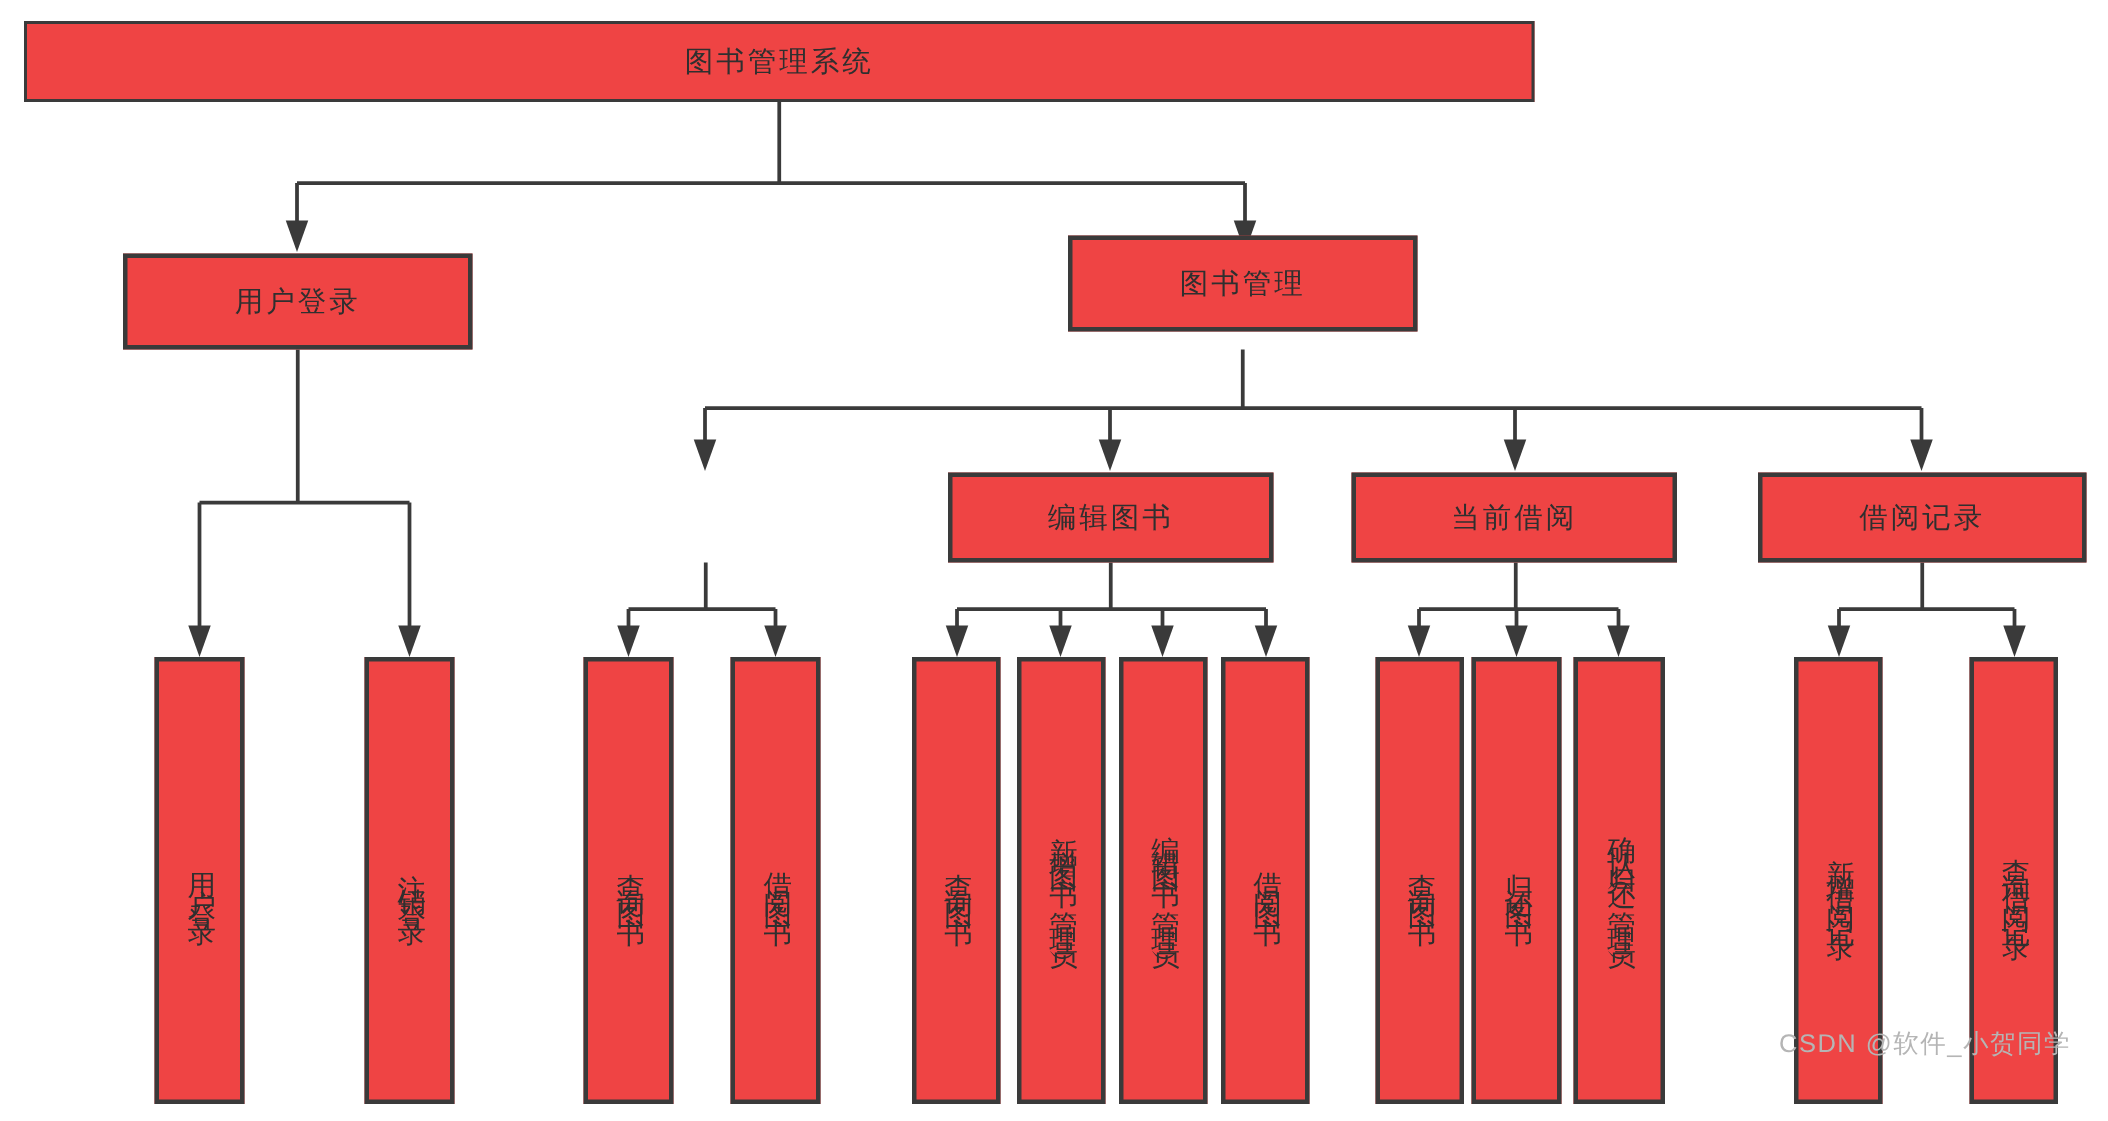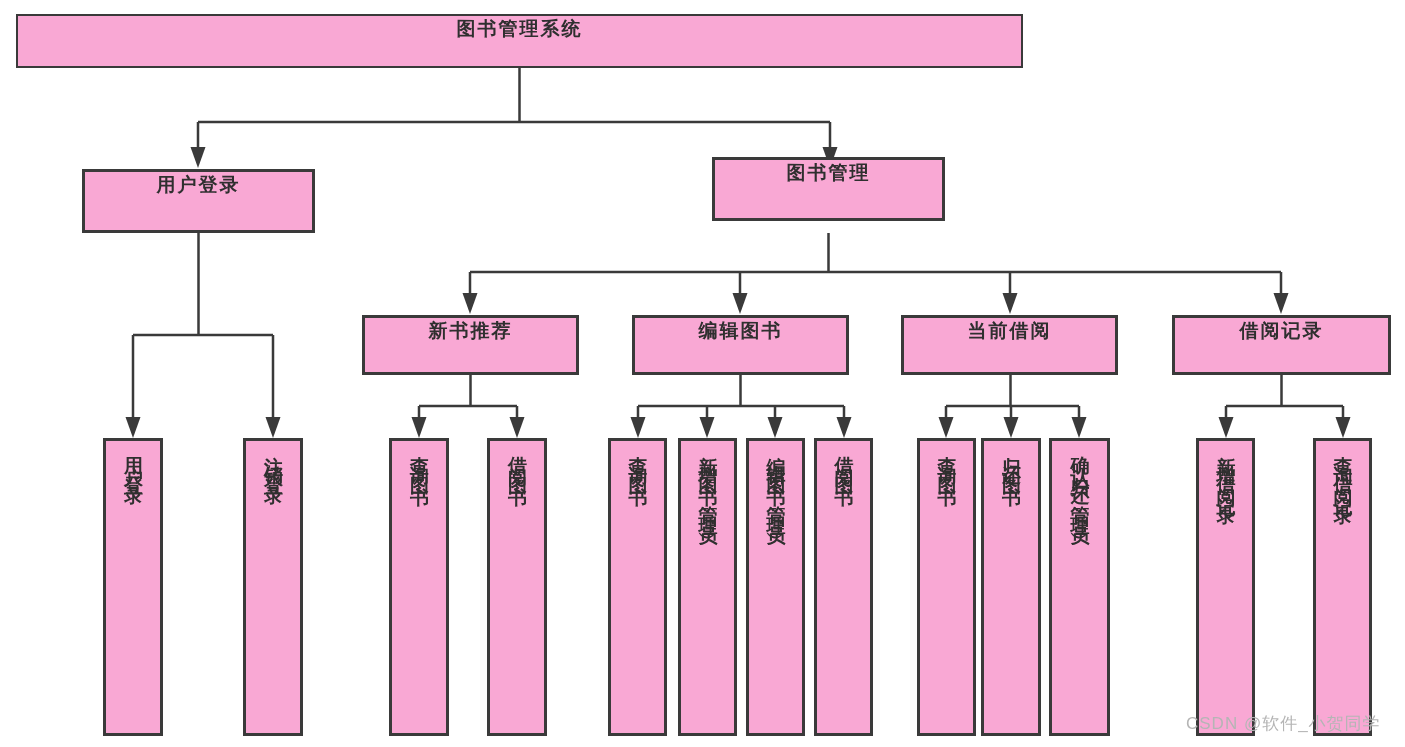--- a/index.html
+++ b/index.html
@@ -17,44 +17,44 @@
   }
   .connectors {
     position: absolute;
     left: 0; top: 0;
     width: 1405px; height: 747px;
   }
   .box {
     position: absolute;
     box-sizing: border-box;
     border: 3px solid #3a3a3a;
-    background: #f9a8d4;
+    background: #ef4444;
     display: flex;
+    align-items: center;
     justify-content: center;
     color: #2f2f2f;
-    font-weight: bold;
   }
   .box.root { border-width: 2px; }
   .hlabel {
     font-size: 19px;
     letter-spacing: 2px;
     white-space: nowrap;
   }
   .vlabel {
     writing-mode: vertical-rl;
     text-orientation: mixed;
     font-size: 19px;
     letter-spacing: 10px;
     line-height: 1.1;
     white-space: nowrap;
   }
   .watermark {
     position: absolute;
     left: 1186px;
-    top: 712px;
+    top: 684px;
     font-size: 17px;
     letter-spacing: 1px;
     color: #b5b5b5;
     white-space: nowrap;
     z-index: 5;
     text-align: center;
   }
 </style>
 </head>
 <body>
@@ -108,23 +108,20 @@
     <span class="hlabel">图书管理系统</span>
   </div>
 
   <div class="box" style="left:82px; top:169px; width:233px; height:64px;">
     <span class="hlabel">用户登录</span>
   </div>
   <div class="box" style="left:712px; top:157px; width:233px; height:64px;">
     <span class="hlabel">图书管理</span>
   </div>
 
-  <div class="box" style="left:362px; top:315px; width:217px; height:60px;">
-    <span class="hlabel">新书推荐</span>
-  </div>
   <div class="box" style="left:632px; top:315px; width:217px; height:60px;">
     <span class="hlabel">编辑图书</span>
   </div>
   <div class="box" style="left:1172px; top:315px; width:219px; height:60px;">
     <span class="hlabel">借阅记录</span>
   </div>
   <div class="box" style="left:901px; top:315px; width:217px; height:60px;">
     <span class="hlabel">当前借阅</span>
   </div>
 

